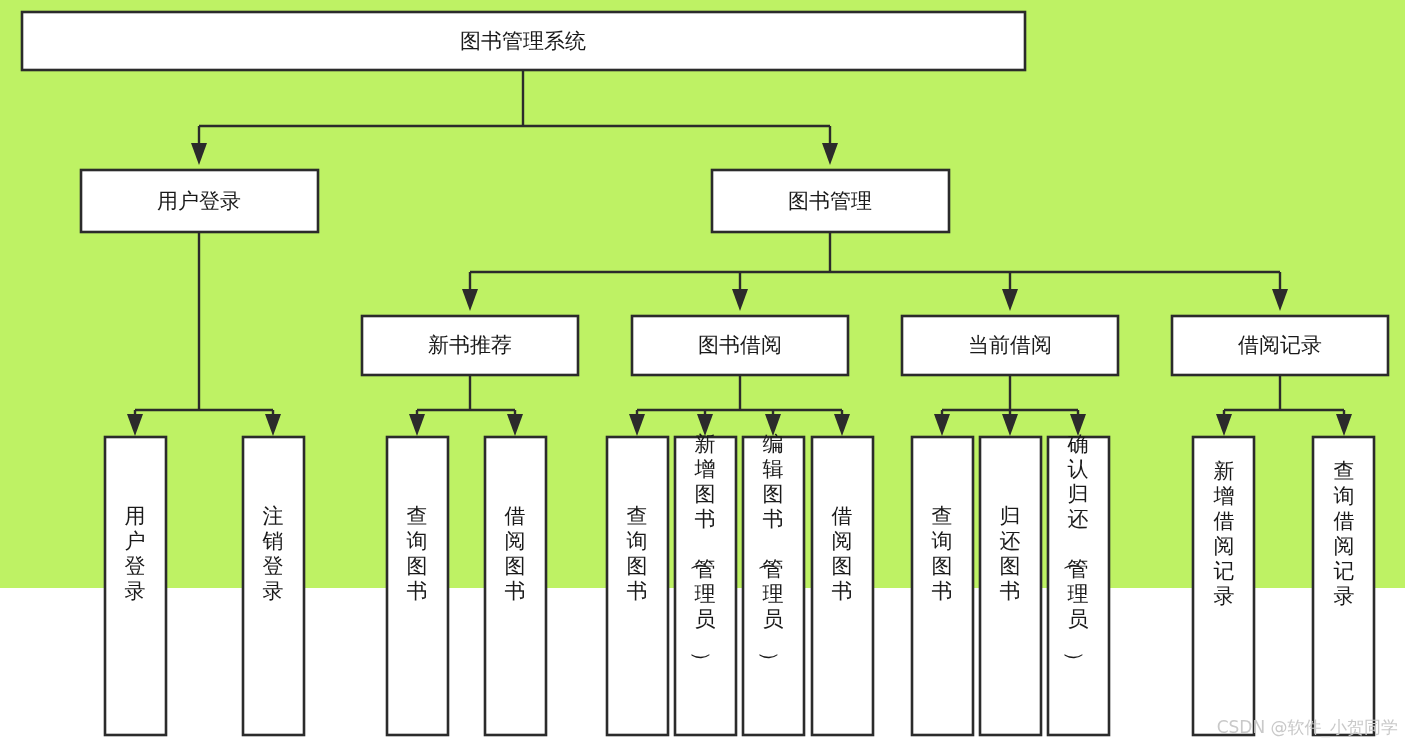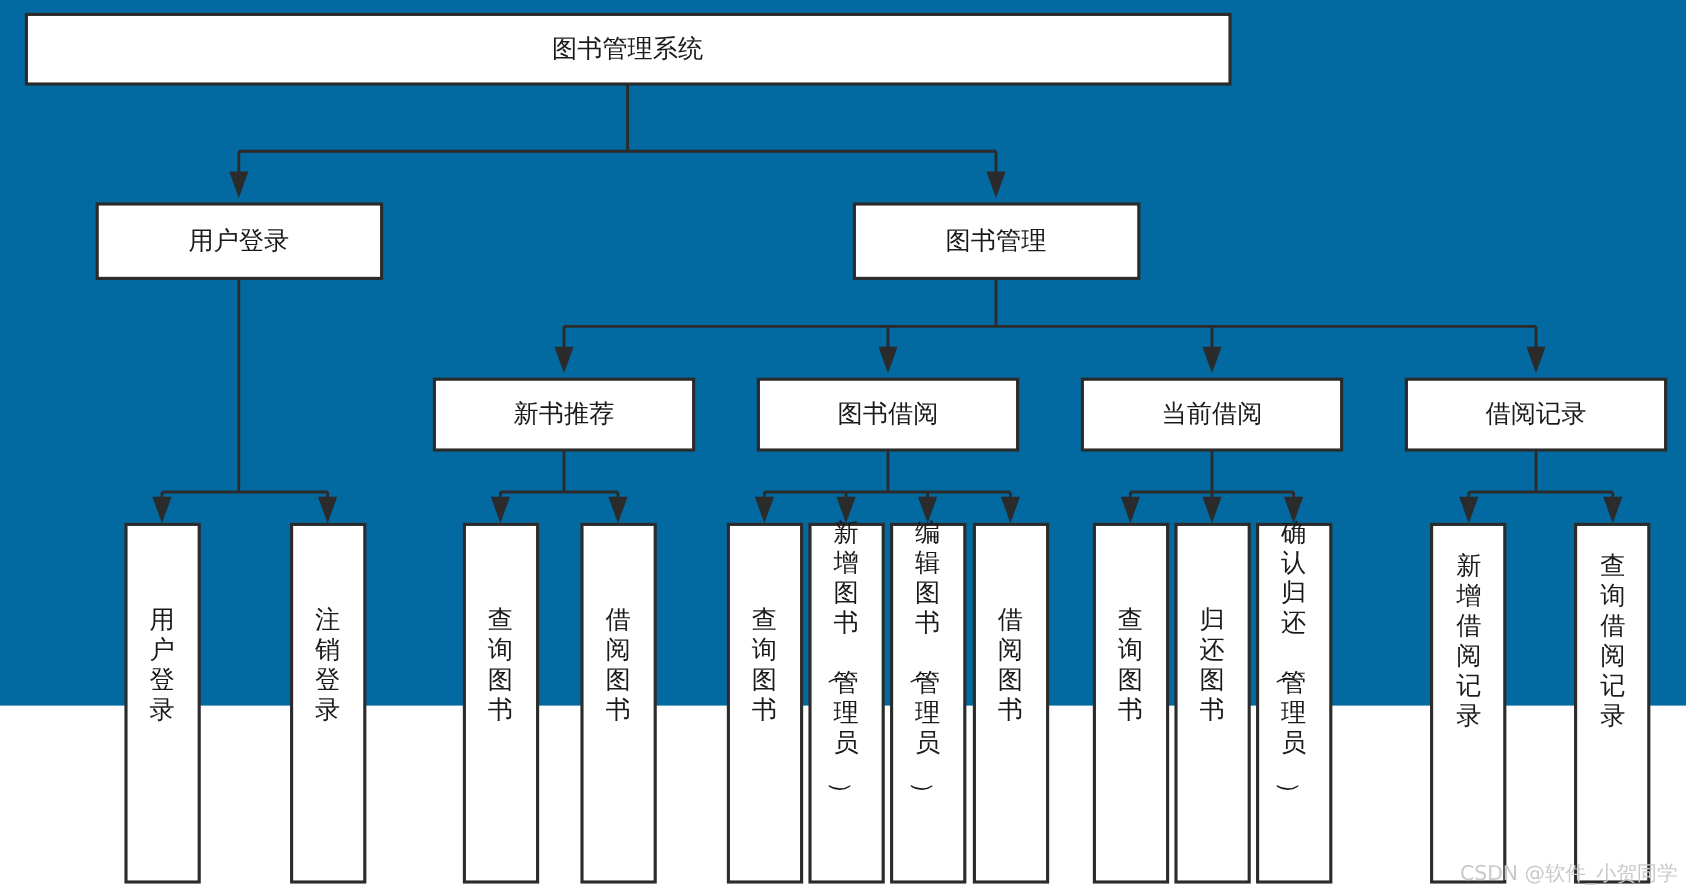--- a/index.html
+++ b/index.html
@@ -11,21 +11,21 @@
   body {
     width: 1405px;
     height: 747px;
     font-family: "DejaVu Sans", "Liberation Sans", sans-serif;
     overflow: hidden;
   }
   #diagram-root {
     position: relative;
     width: 1405px;
     height: 588px;
-    background: #0369a1;
+    background: #bef264;
   }
   svg.diagram-canvas {
     position: absolute;
     top: 0;
     left: 0;
     width: 1405px;
     height: 747px;
     display: block;
   }
   .node-rect {

